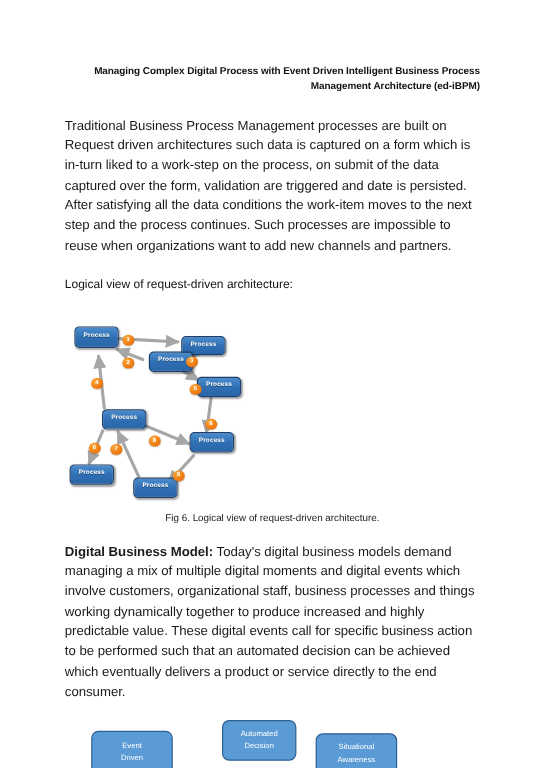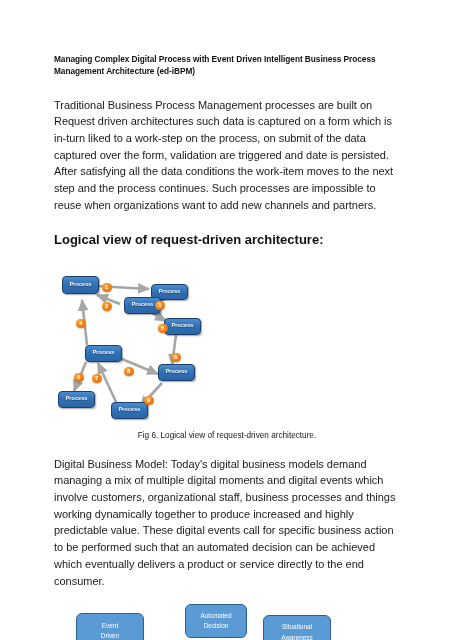--- a/index.html
+++ b/index.html
@@ -32,34 +32,35 @@
   }
 
   
   .doc-title {
     font-size: 8.3px;
     font-weight: bold;
     line-height: 1.42;
     letter-spacing: -0.05px;
     margin: 0;
     color: #111111;
+    text-align: right;
   }
   .body-para {
     font-size: 11px;
     line-height: 1.52;
     margin: 0;
     color: #1a1a1a;
     letter-spacing: -0.02px;
   }
   .body-para .lead {
+    font-weight: bold;
+  }
+  .section-label {
+    font-size: 10px;
     font-weight: normal;
-  }
-  .section-label {
-    font-size: 13px;
-    font-weight: bold;
     margin: 0;
     color: #111111;
   }
   .fig-caption {
     font-size: 8.2px;
     text-align: center;
     margin: 0;
     color: #1a1a1a;
   }
 

